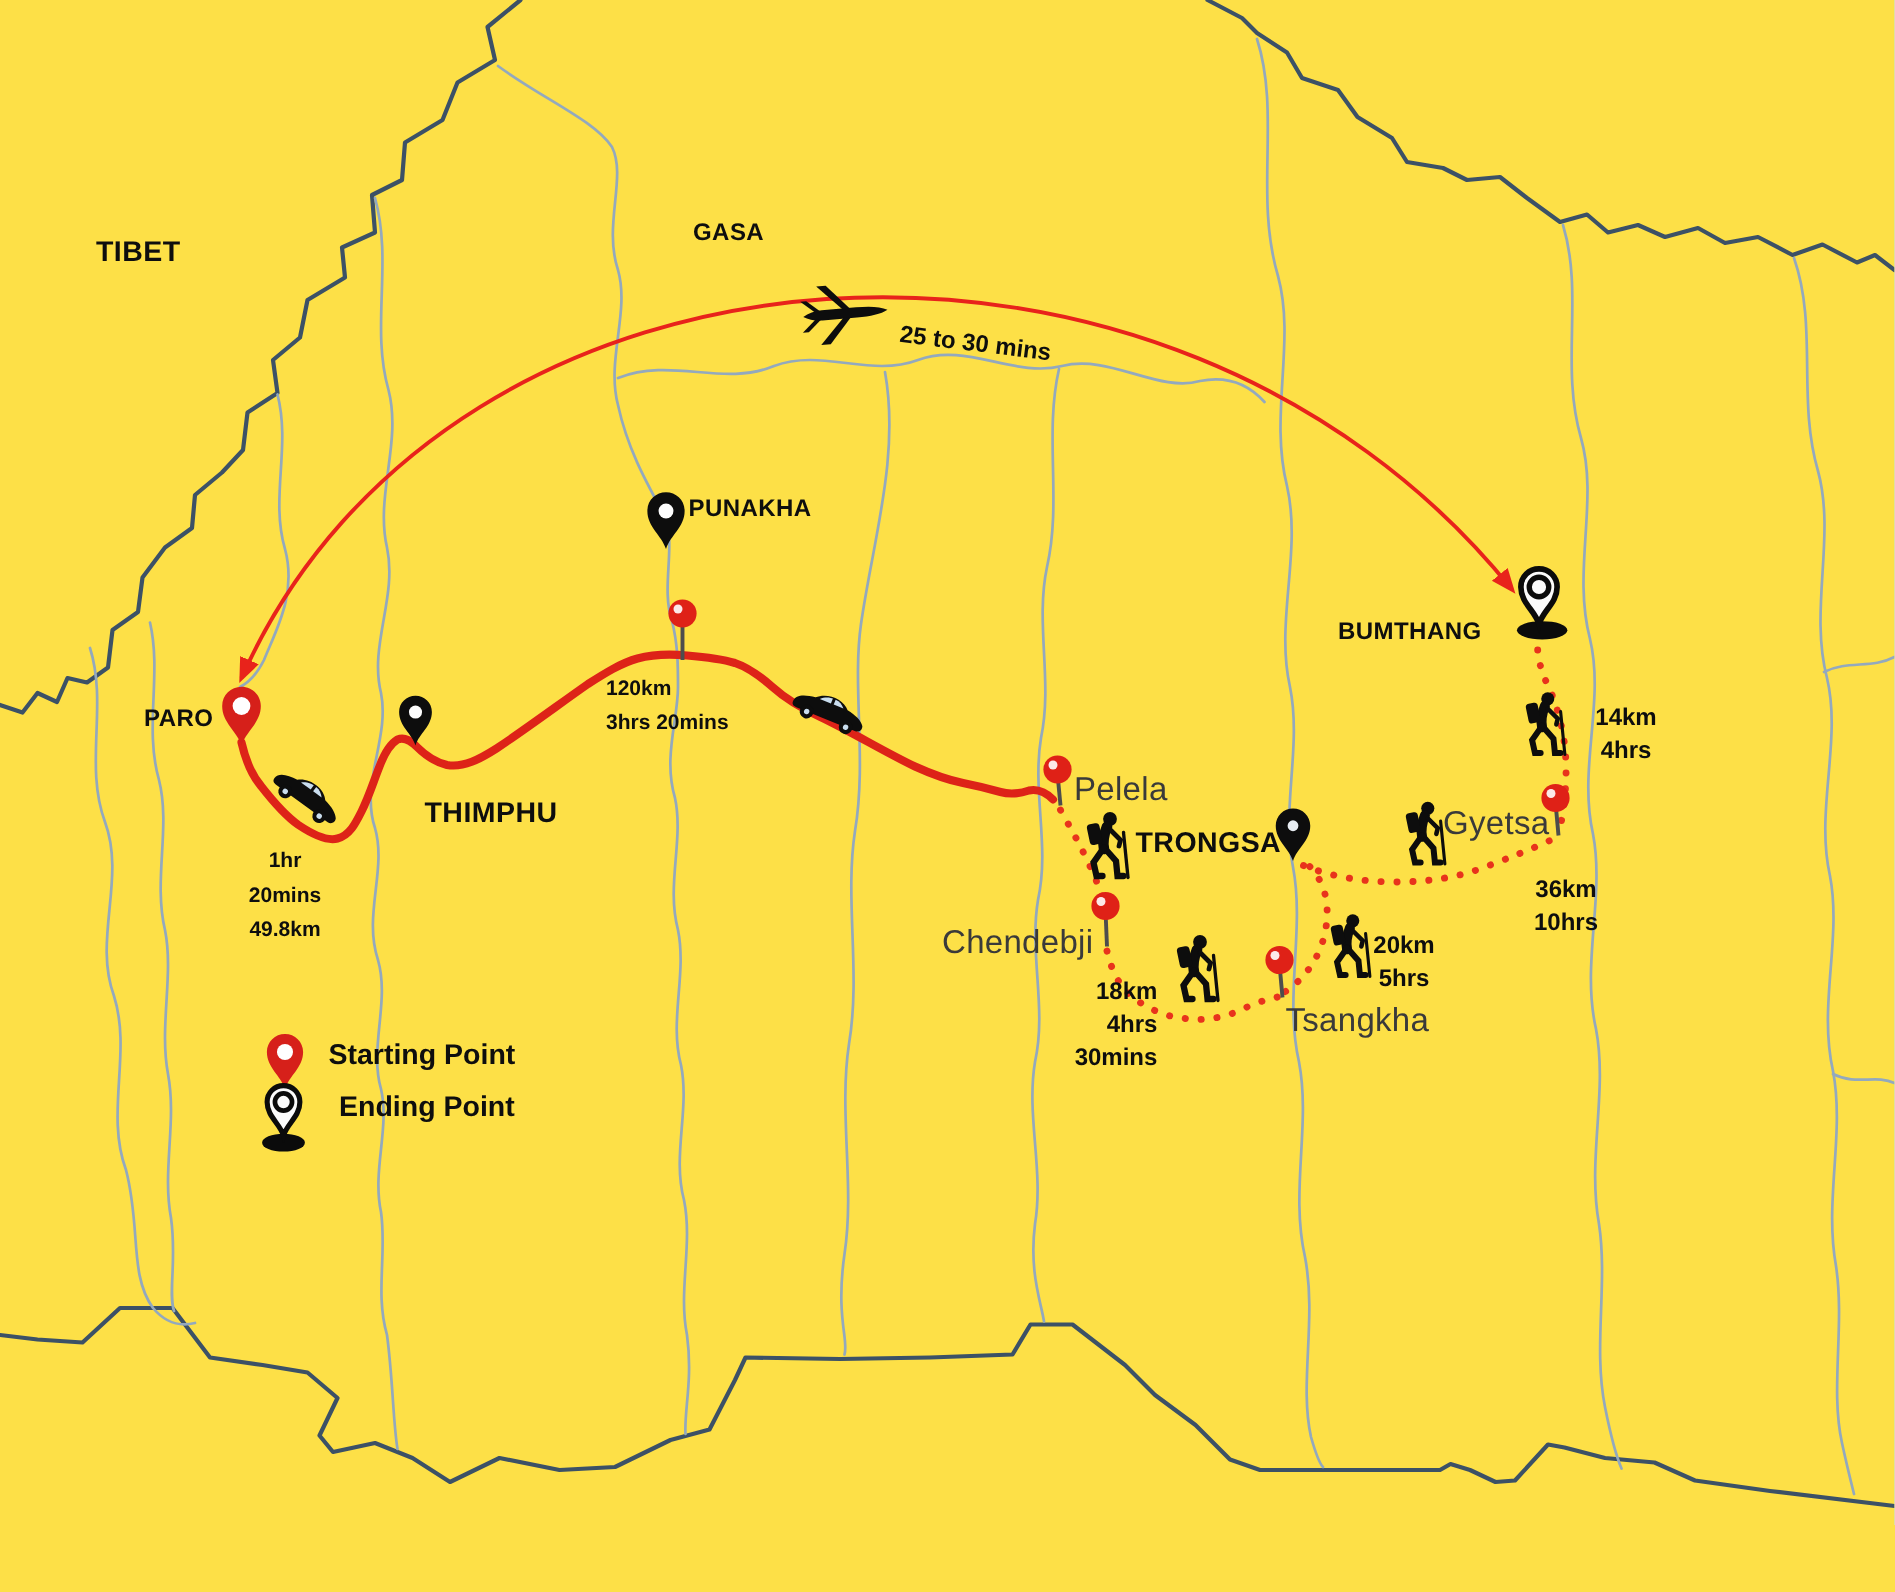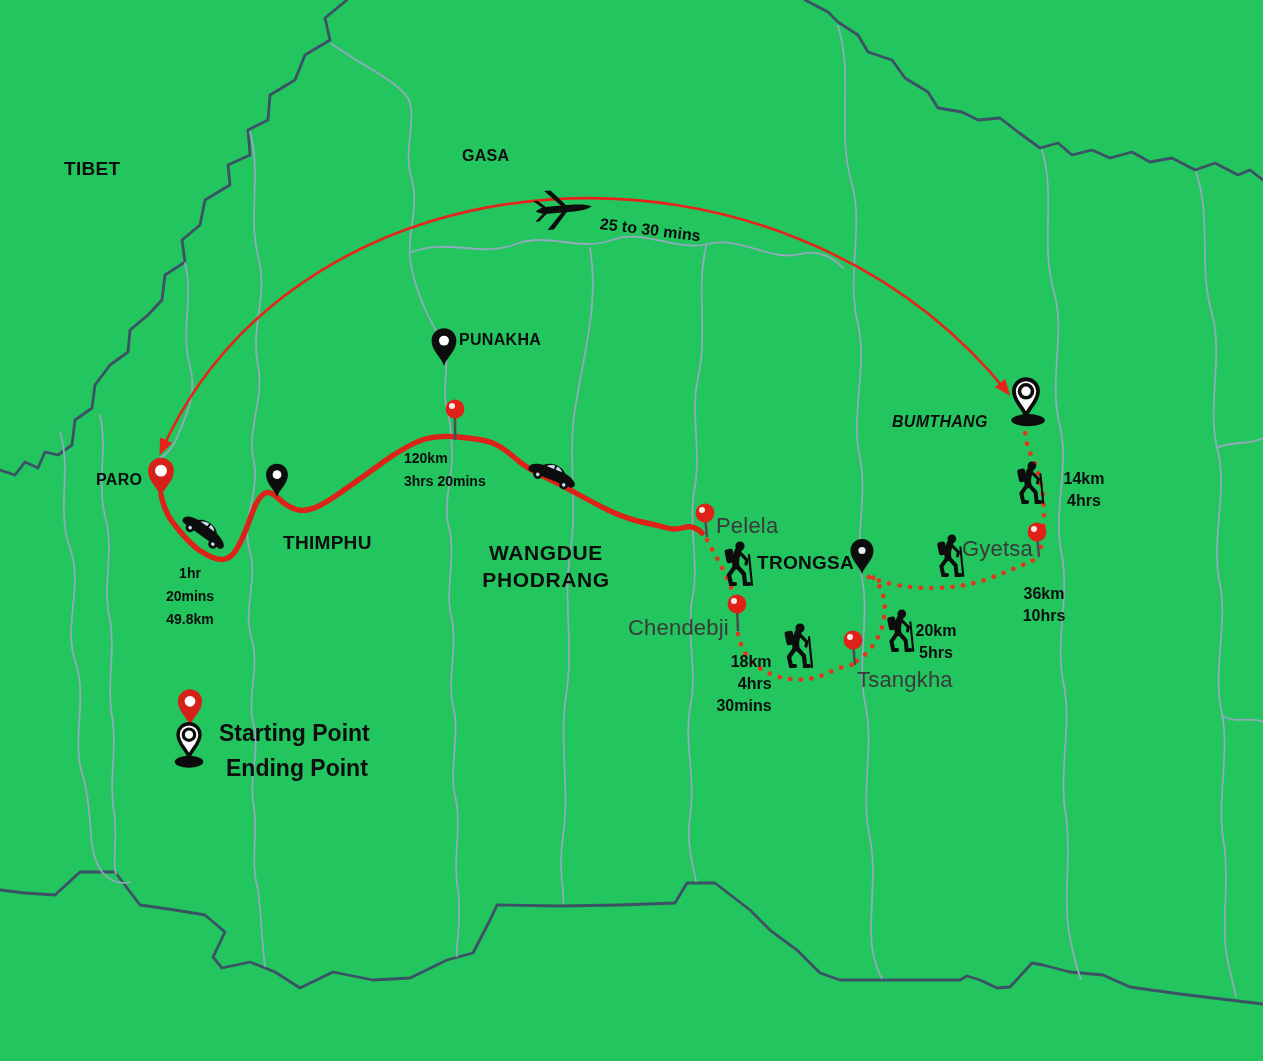--- a/index.html
+++ b/index.html
@@ -1,28 +1,28 @@
 <!DOCTYPE html>
 <html><head>
 <meta charset="utf-8">
 <style>
   html,body{margin:0;padding:0;background:#c9ddee;}
-  #stage{position:relative;width:1263px;height:1061px;background:#22c55e;overflow:hidden;
+  #stage{position:relative;width:1263px;height:1061px;background:#fde047;overflow:hidden;
          font-family:"Liberation Sans",sans-serif;}
   #map-svg{position:absolute;left:0;top:0;}
   .lbl{position:absolute;font-weight:700;color:#0e0e0e;white-space:nowrap;line-height:1.1;}
   .fs20{font-size:16px;letter-spacing:.3px;}
   .fs19{font-size:19px;letter-spacing:.3px;}
   .district{font-size:21px;letter-spacing:.6px;text-align:center;line-height:27px;}
   .trekname{font-weight:500;color:#3a3a3a;font-size:22px;letter-spacing:.2px;}
   .stat{font-size:14px;line-height:23px;text-align:center;}
   .stat-sm{font-size:16px;line-height:22px;text-align:center;}
   .ctr{transform:translateX(-50%);}
   .rot{transform:rotate(7deg);transform-origin:left top;font-size:16px;}
-  .legend-lbl{font-size:23px;margin-top:27px;}
+  .legend-lbl{font-size:19px;}
 </style>
 </head>
 <body>
 
 <div id="stage">
 
 <svg id="map-svg" width="1263" height="1061" viewBox="0 0 1263 1061">
   <defs>
     <path id="tearA" d="M0,0 C-2.6,-8.5 -11.5,-13.5 -11.5,-23.5 C-11.5,-30.1 -6.3,-35 0,-35 C6.3,-35 11.5,-30.1 11.5,-23.5 C11.5,-13.5 2.6,-8.5 0,0 Z"></path>
     <marker id="arrowR" markerWidth="7" markerHeight="7" refX="5" refY="2.6" orient="auto-start-reverse">
@@ -195,30 +195,26 @@
   </g>
   <g transform="translate(189,757) scale(0.95)">
     <ellipse cx="0" cy="5" rx="15" ry="6.3" fill="#0b0b0b"></ellipse>
     <use href="#tearA" fill="#fbfbfb" stroke="#0b0b0b" stroke-width="3.6"></use>
     <circle cx="0" cy="-23.5" r="6" fill="none" stroke="#0b0b0b" stroke-width="3.3"></circle>
   </g>
 </svg>
 
 <div class="lbl fs19" style="left:64px;top:159px;">TIBET</div>
 <div class="lbl fs20" style="left:462px;top:147px;">GASA</div>
-<div class="lbl district ctr" style="left:546px;top:539px;">
-  <div>WANGDUE</div>
-  <div>PHODRANG</div>
-</div>
 
 <div class="lbl fs20" style="left:96px;top:471px;">PARO</div>
 <div class="lbl fs19" style="left:283px;top:507px;margin-top:26px;">THIMPHU</div>
 <div class="lbl fs20" style="left:459px;top:331px;">PUNAKHA</div>
 <div class="lbl fs19" style="left:757px;top:553px;">TRONGSA</div>
-<div class="lbl fs20" style="left:892px;top:413px;font-style:italic;">BUMTHANG</div>
+<div class="lbl fs20" style="left:892px;top:413px;">BUMTHANG</div>
 
 <div class="lbl trekname" style="left:716px;top:514px;">Pelela</div>
 <div class="lbl trekname" style="left:628px;top:616px;">Chendebji</div>
 <div class="lbl trekname" style="left:857px;top:668px;text-align:center;">Tsangkha</div>
 <div class="lbl trekname" style="left:962px;top:537px;">Gyetsa</div>
 
 <div class="lbl rot" style="left:601px;top:215px;">25 to 30 mins</div>
 
 <div class="lbl stat ctr" style="left:190px;top:562px;">
   <div>1hr</div>

